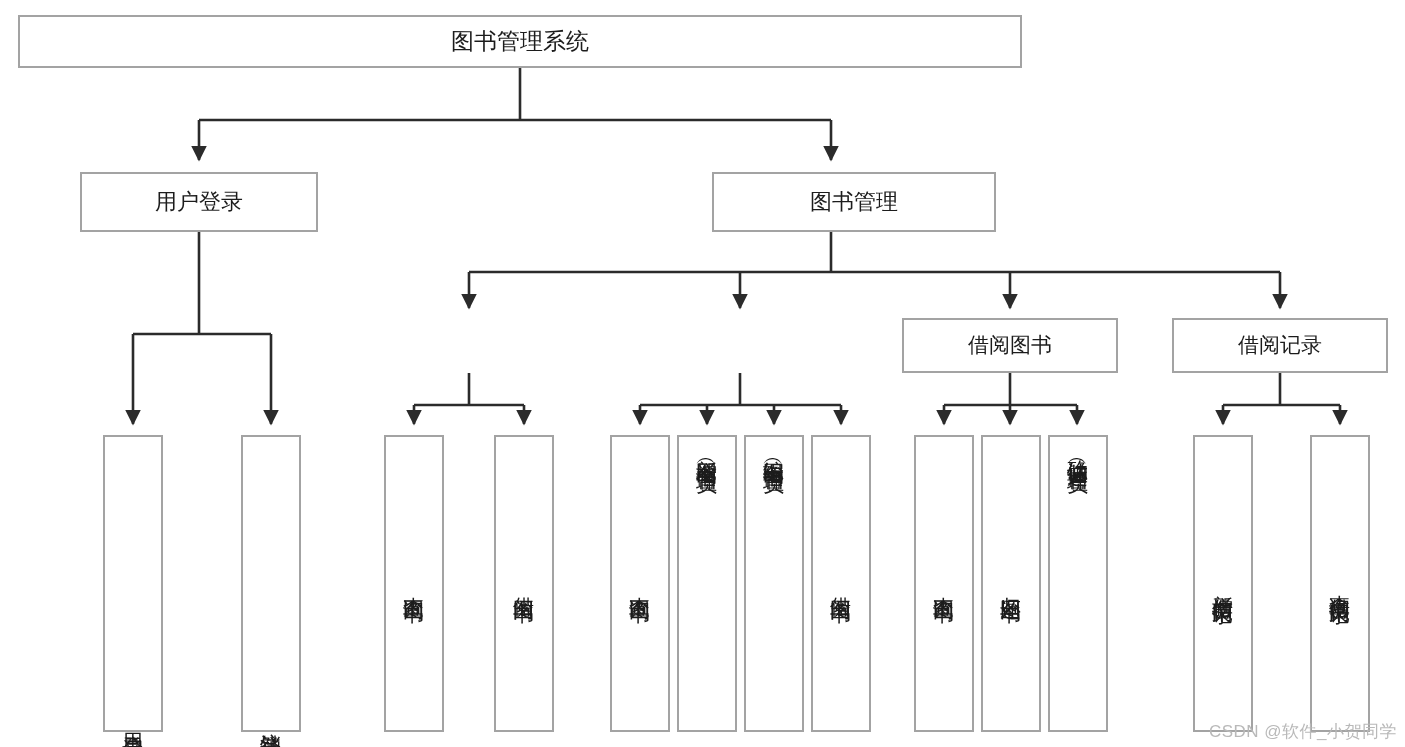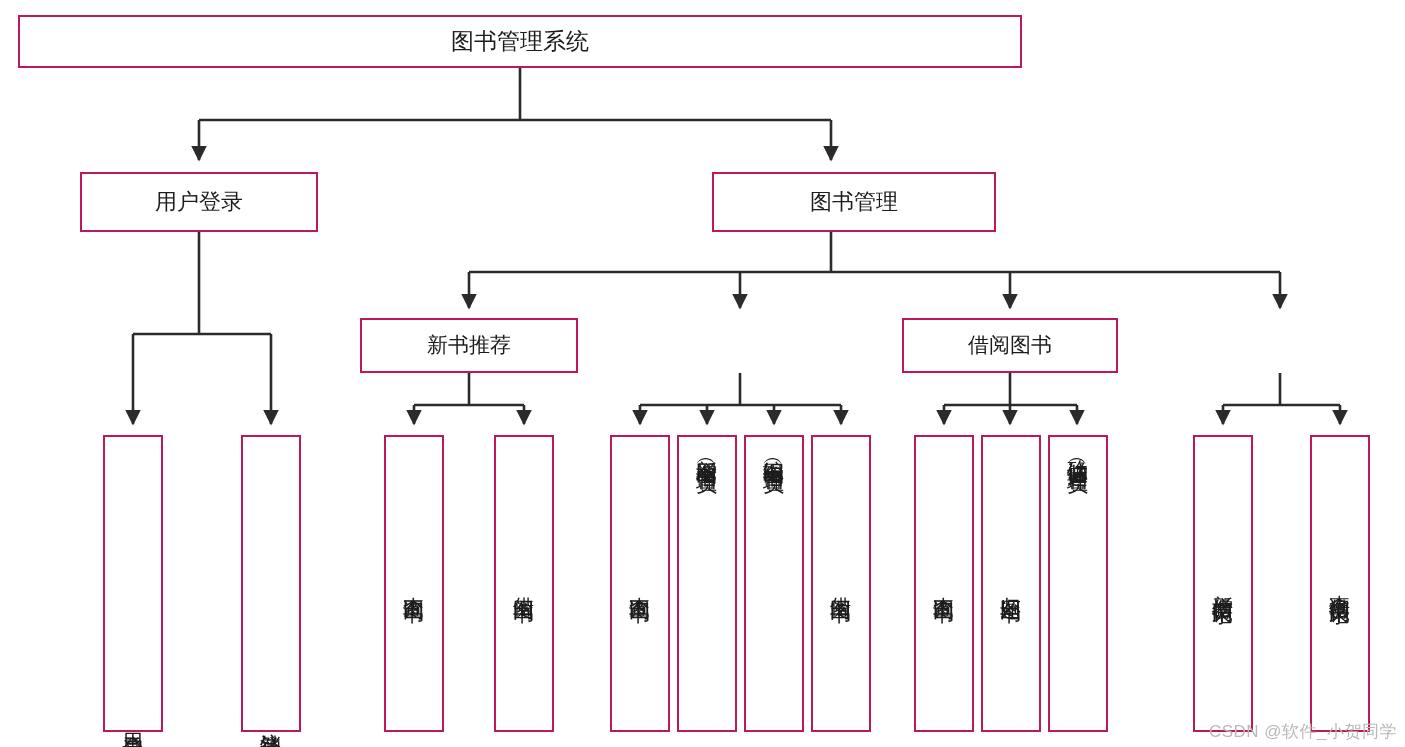--- a/index.html
+++ b/index.html
@@ -8,21 +8,21 @@
     background:#ffffff;
     font-family:"Liberation Sans","DejaVu Sans",sans-serif;
     overflow:hidden;
   }
   #stage{position:relative;width:1405px;height:747px;}
   svg#wires{position:absolute;left:0;top:0;width:1405px;height:747px;}
 
   .node{
     position:absolute;
     box-sizing:border-box;
-    border:2px solid #be185d;
+    border:2px solid #a3a3a3;
     background:#ffffff;
     color:#1c1c1c;
     display:flex;
     align-items:center;
     justify-content:center;
     text-align:center;
     line-height:1.15;
   }
   .node.root{font-size:23px;}
   .node.lvl1{font-size:22px;}
@@ -105,22 +105,22 @@
       <path d="M 1223 405 L 1223 424" marker-end="url(#arrow)"></path>
       <path d="M 1340 405 L 1340 424" marker-end="url(#arrow)"></path>
     </g>
   </svg>
 
   <div class="node root" style="left:18px;top:15px;width:1004px;height:53px;">图书管理系统</div>
 
   <div class="node lvl1" style="left:80px;top:172px;width:238px;height:60px;">用户登录</div>
   <div class="node lvl1" style="left:712px;top:172px;width:284px;height:60px;">图书管理</div>
 
-  <div class="node lvl2" style="left:360px;top:318px;width:218px;height:55px;">新书推荐</div>
   <div class="node lvl2" style="left:902px;top:318px;width:216px;height:55px;">借阅图书</div>
+  <div class="node lvl2" style="left:1172px;top:318px;width:216px;height:55px;">借阅记录</div>
 
   <div class="node leaf align-end" style="left:103px;top:435px;width:60px;height:297px;">用户登录</div>
   <div class="node leaf align-end" style="left:241px;top:435px;width:60px;height:297px;">注销登录</div>
 
   <div class="node leaf align-mid" style="left:384px;top:435px;width:60px;height:297px;">查询图书</div>
   <div class="node leaf align-mid" style="left:494px;top:435px;width:60px;height:297px;">借阅图书</div>
 
   <div class="node leaf align-mid" style="left:610px;top:435px;width:60px;height:297px;">查询图书</div>
   <div class="node leaf align-start" style="left:677px;top:435px;width:60px;height:297px;">新增图书（管理员）</div>
   <div class="node leaf align-start" style="left:744px;top:435px;width:60px;height:297px;">编辑图书（管理员）</div>

